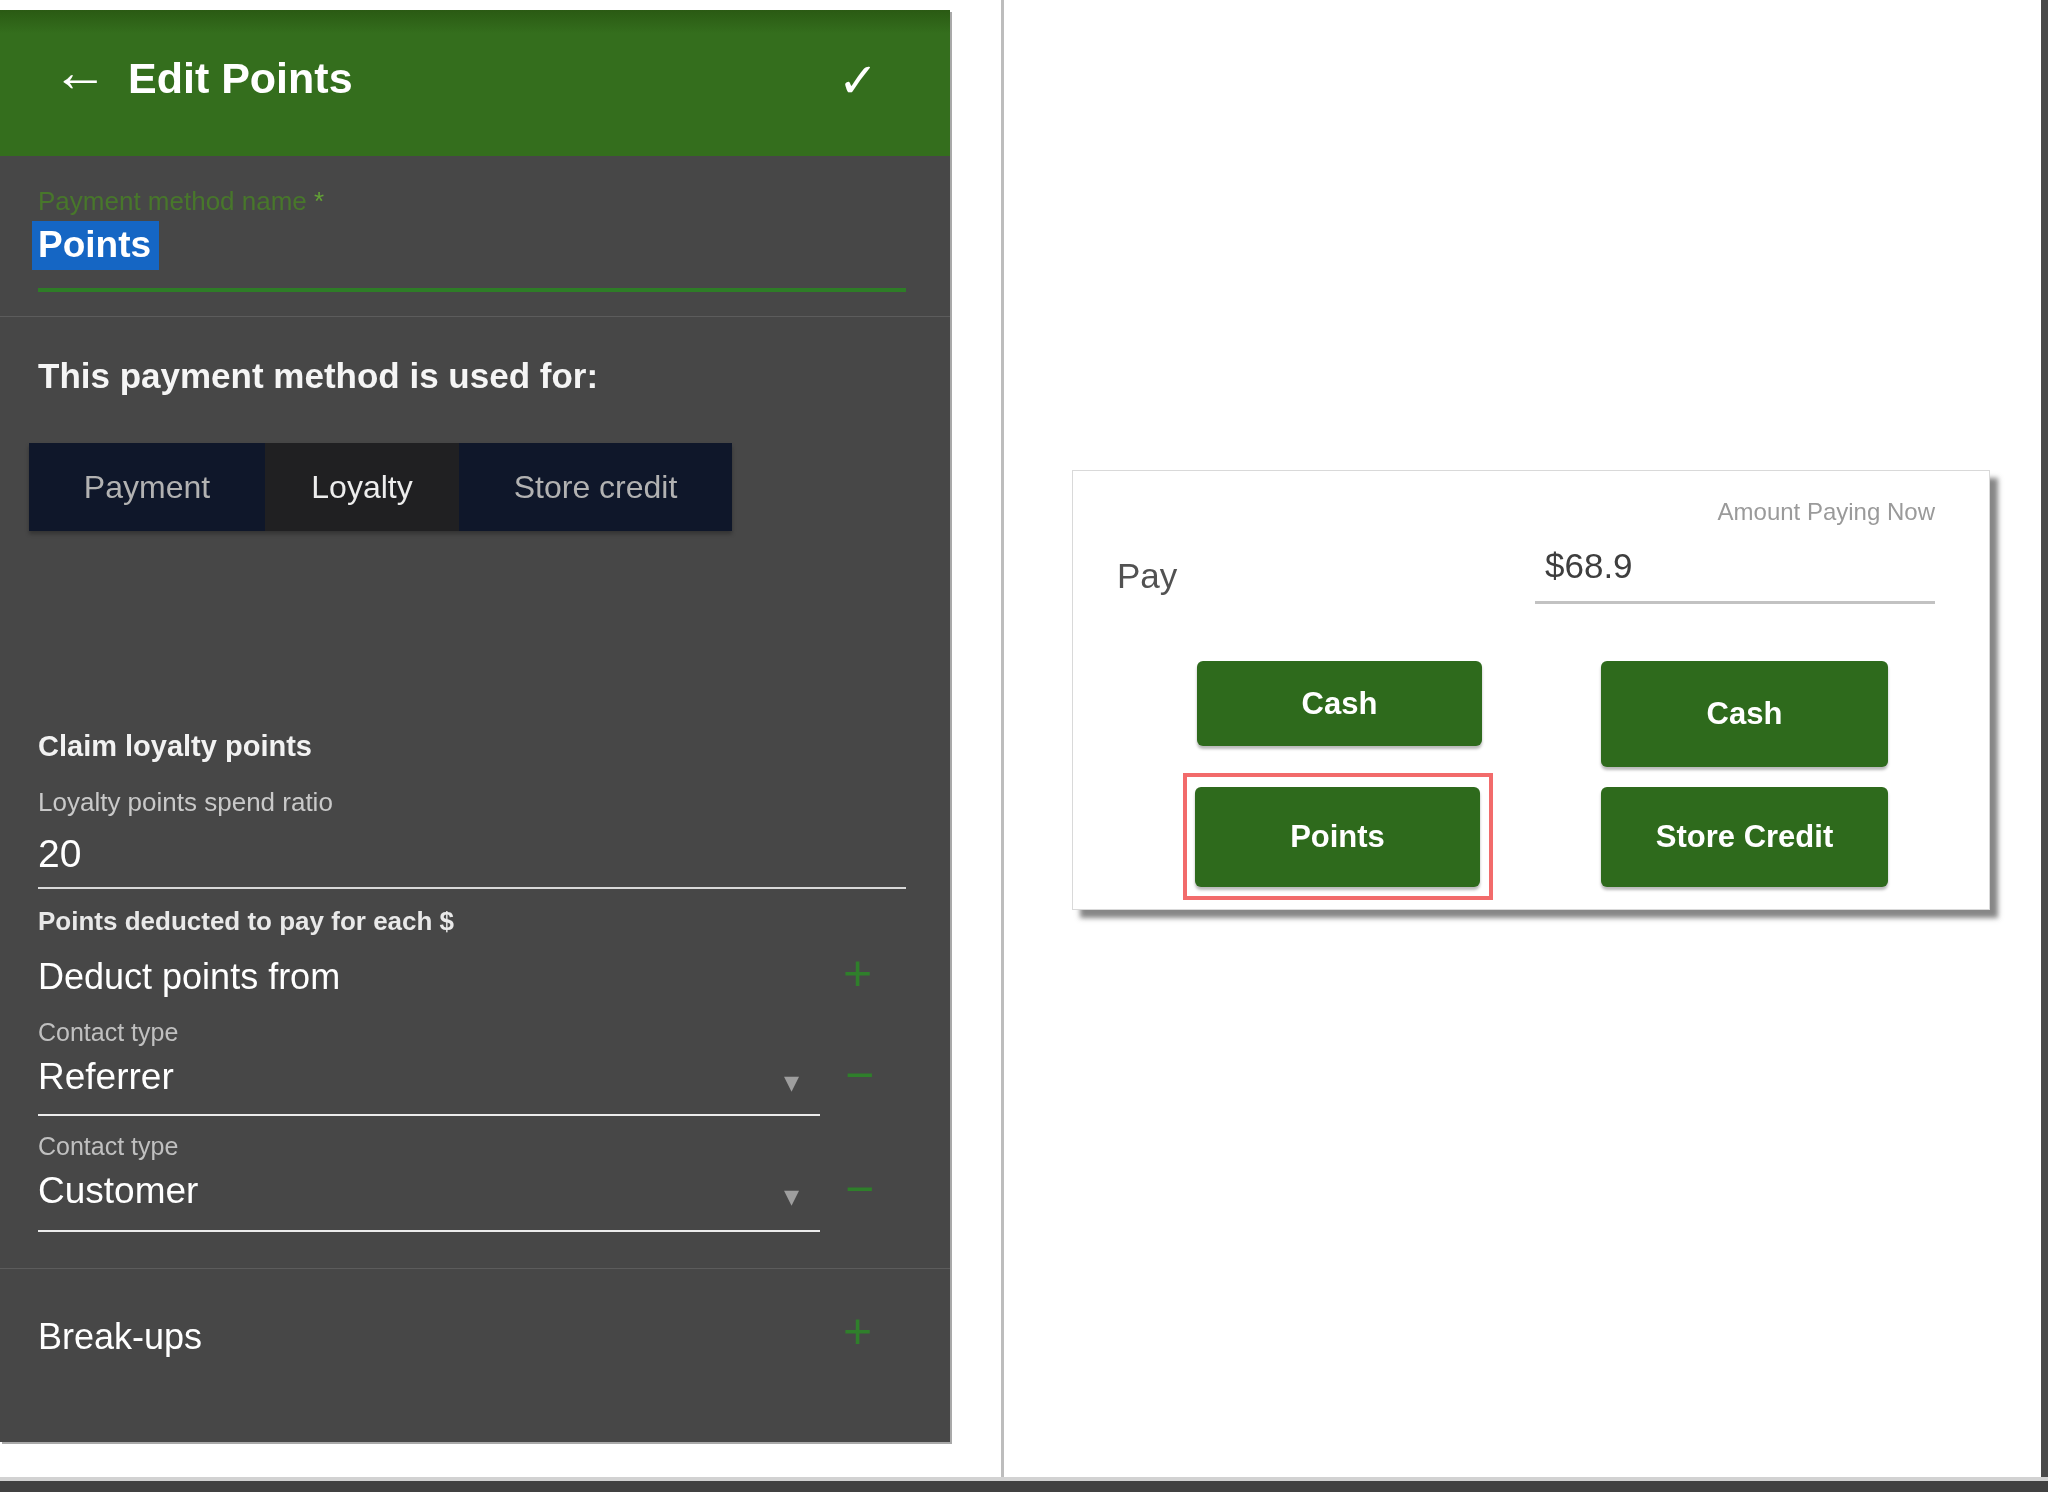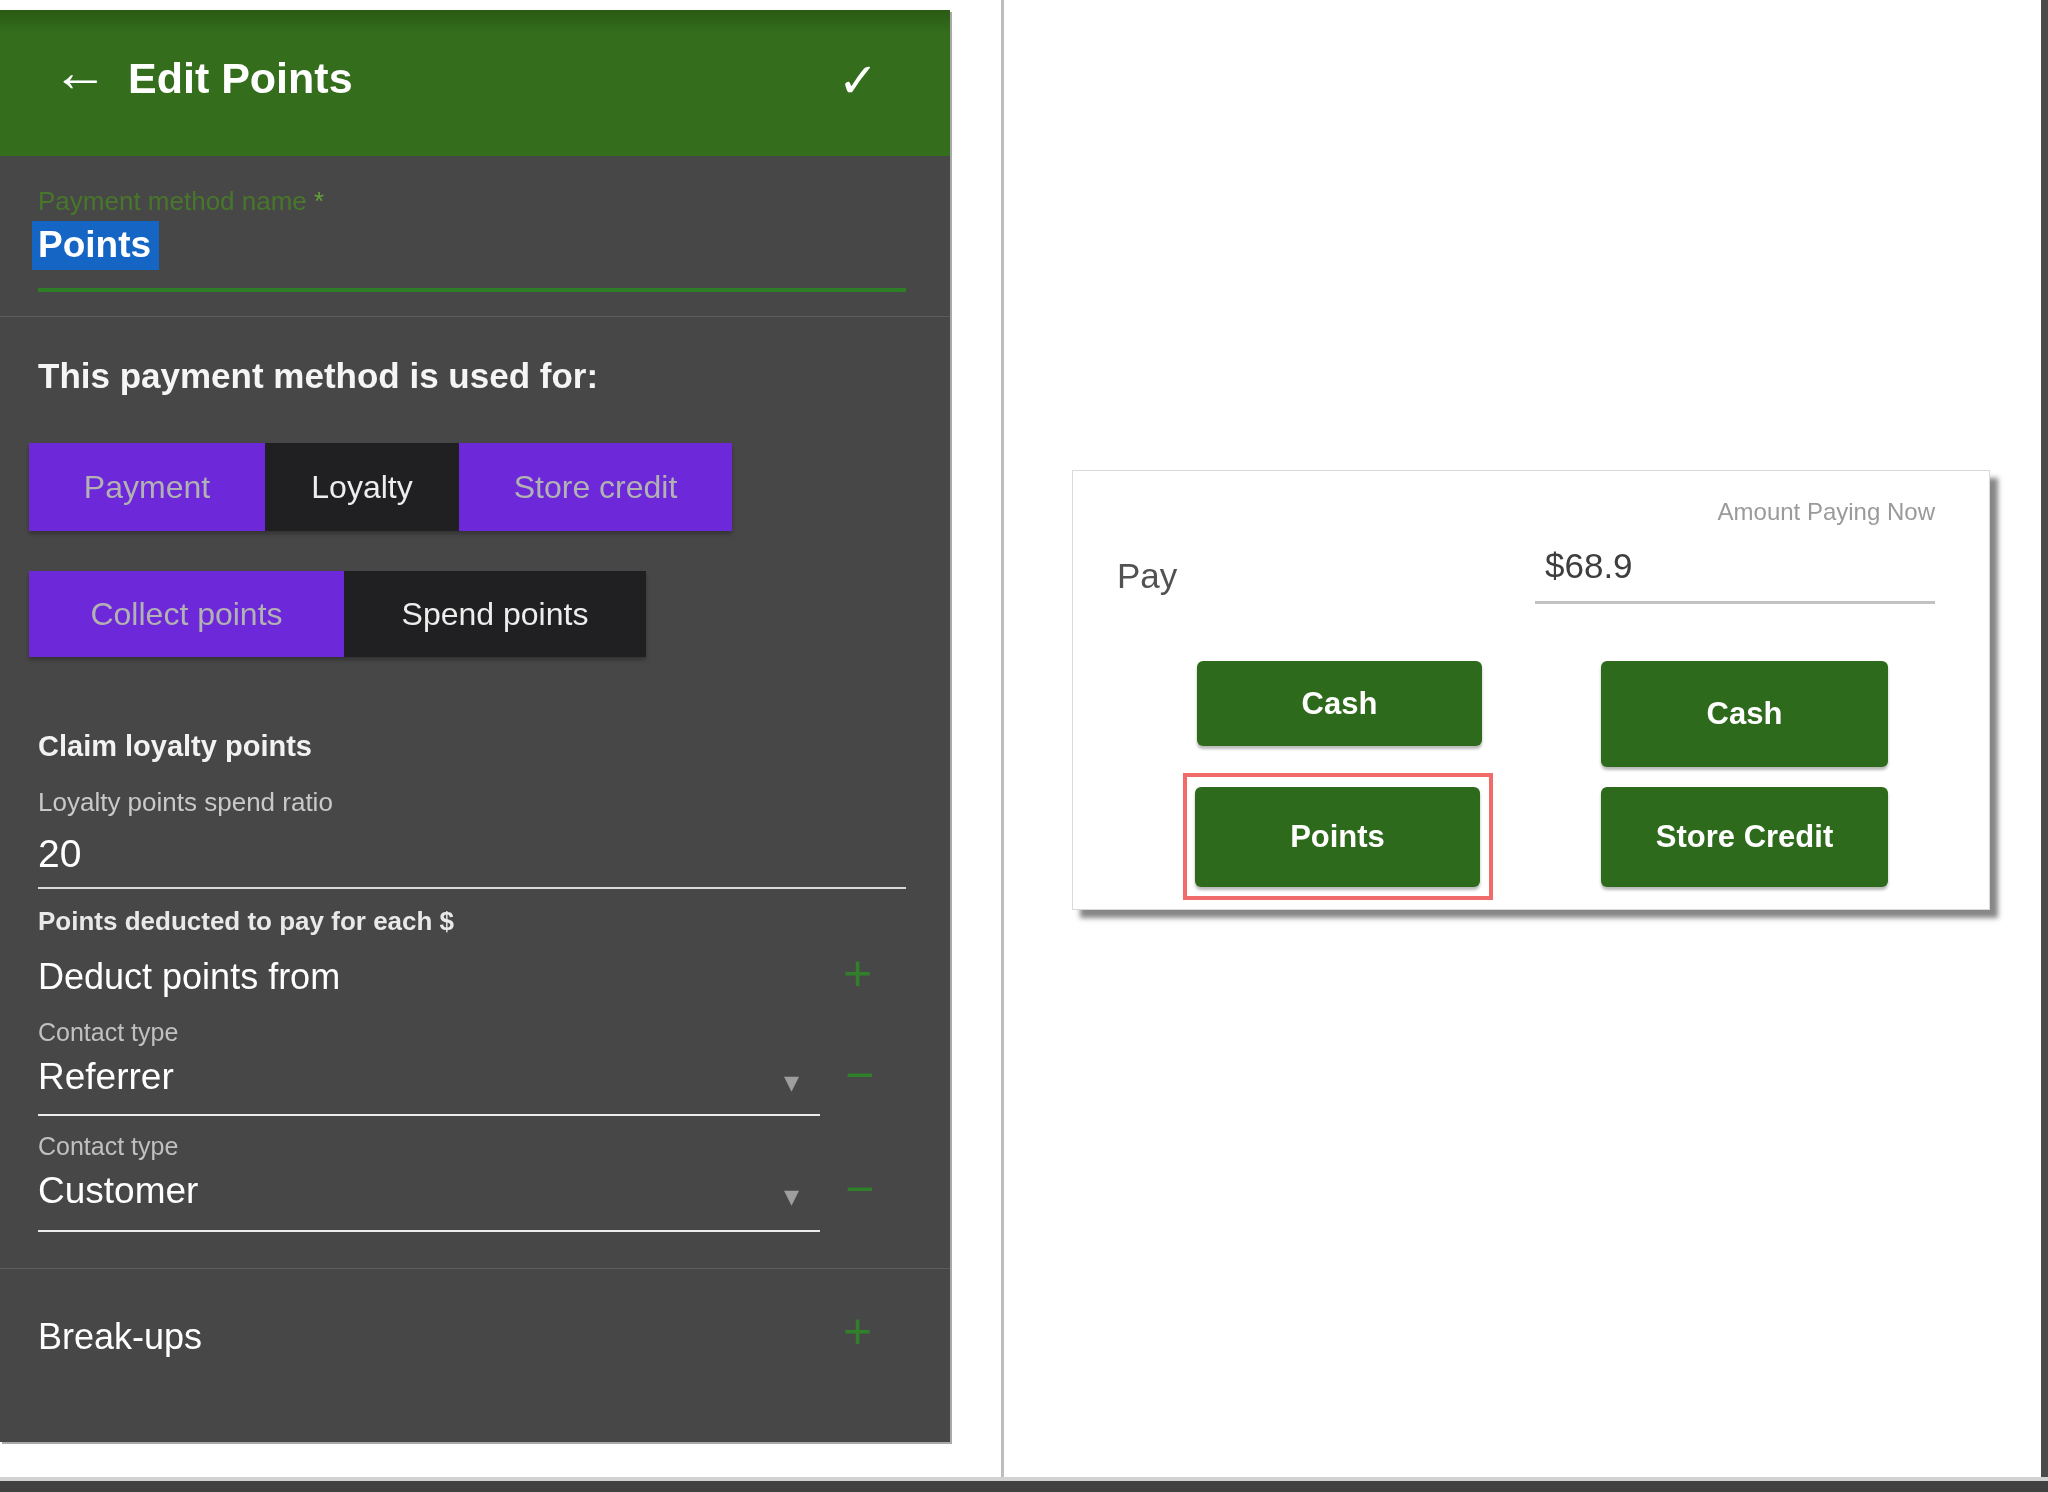--- a/index.html
+++ b/index.html
@@ -17,21 +17,21 @@
 
   .fld-label{position:absolute;left:38px;top:176px;font-size:26px;color:#48772b;}
   .fld-label .req{color:#63a236;}
   .fld-value{position:absolute;left:32px;top:214px;font-size:37px;font-weight:bold;color:#ffffff;}
   .fld-value .sel{background:#1566c4;padding:3px 8px 5px 6px;}
   .green-rule{position:absolute;left:38px;top:278px;width:868px;height:4px;background:#2e7d27;}
   .hdiv1{position:absolute;left:0;top:306px;width:950px;height:1px;background:#5c5c5c;}
 
   .used-heading{position:absolute;left:38px;top:346px;font-size:35px;font-weight:bold;color:#f5f5f5;}
 
-  .tabrow{position:absolute;display:flex;background:#6d28d9;box-shadow:0 3px 4px rgba(0,0,0,.28);justify-content:flex-end;}
+  .tabrow{position:absolute;display:flex;background:#0f172a;box-shadow:0 3px 4px rgba(0,0,0,.28);justify-content:flex-end;}
   .tabrow1{left:29px;top:433px;height:88px;}
   .tabrow2{left:29px;top:561px;height:86px;}
   .tab{display:flex;align-items:center;justify-content:center;font-size:32px;color:#b2b2b2;}
   .tab.selected{background:#202022;color:#ededed;}
   .t-payment{width:236px;} .t-loyalty{width:194px;} .t-store{width:273px;}
   .t-collect{width:315px;} .t-spend{width:302px;}
 
   .claim-heading{position:absolute;left:38px;top:720px;font-size:29px;font-weight:bold;color:#f2f2f2;}
   .ratio-label{position:absolute;left:38px;top:777px;font-size:26px;color:#c9c9c9;}
   .ratio-value{position:absolute;left:38px;top:822px;font-size:39px;color:#ffffff;}
@@ -107,24 +107,20 @@
     <div class="hdiv1"></div>
 
     <div class="used-heading">This payment method is used for:</div>
 
     <div class="tabrow tabrow1">
       <div class="tab t-payment">Payment</div>
       <div class="tab t-loyalty selected">Loyalty</div>
       <div class="tab t-store">Store credit</div>
     </div>
 
-    <div class="tabrow tabrow2">
-      <div class="tab t-collect">Collect points</div>
-      <div class="tab t-spend selected">Spend points</div>
-    </div>
 
     <div class="claim-heading">Claim loyalty points</div>
     <div class="ratio-label">Loyalty points spend ratio</div>
     <div class="ratio-value">20</div>
     <div class="ratio-rule"></div>
     <div class="ratio-hint">Points deducted to pay for each $</div>
 
     <div class="deduct-heading">Deduct points from</div>
     <span class="icon-green plus1">+</span>
 

